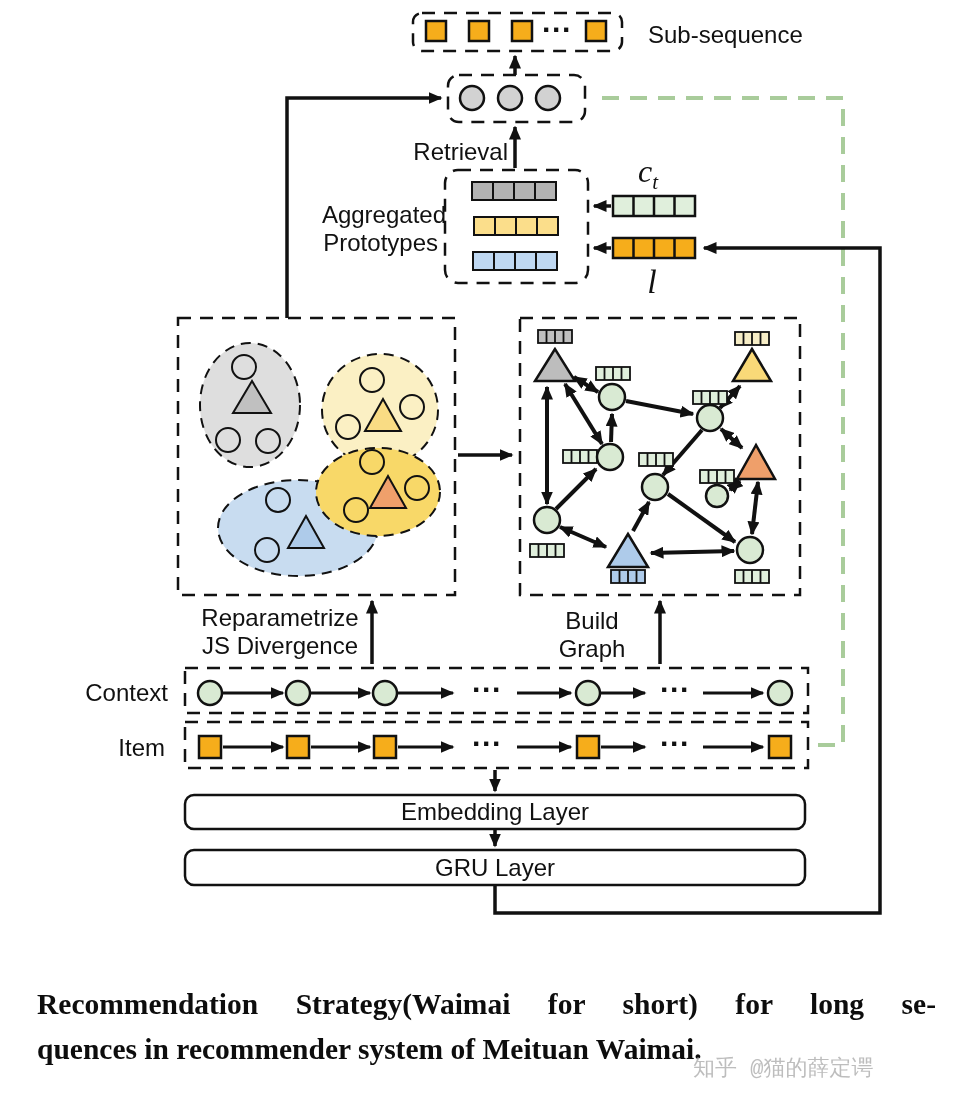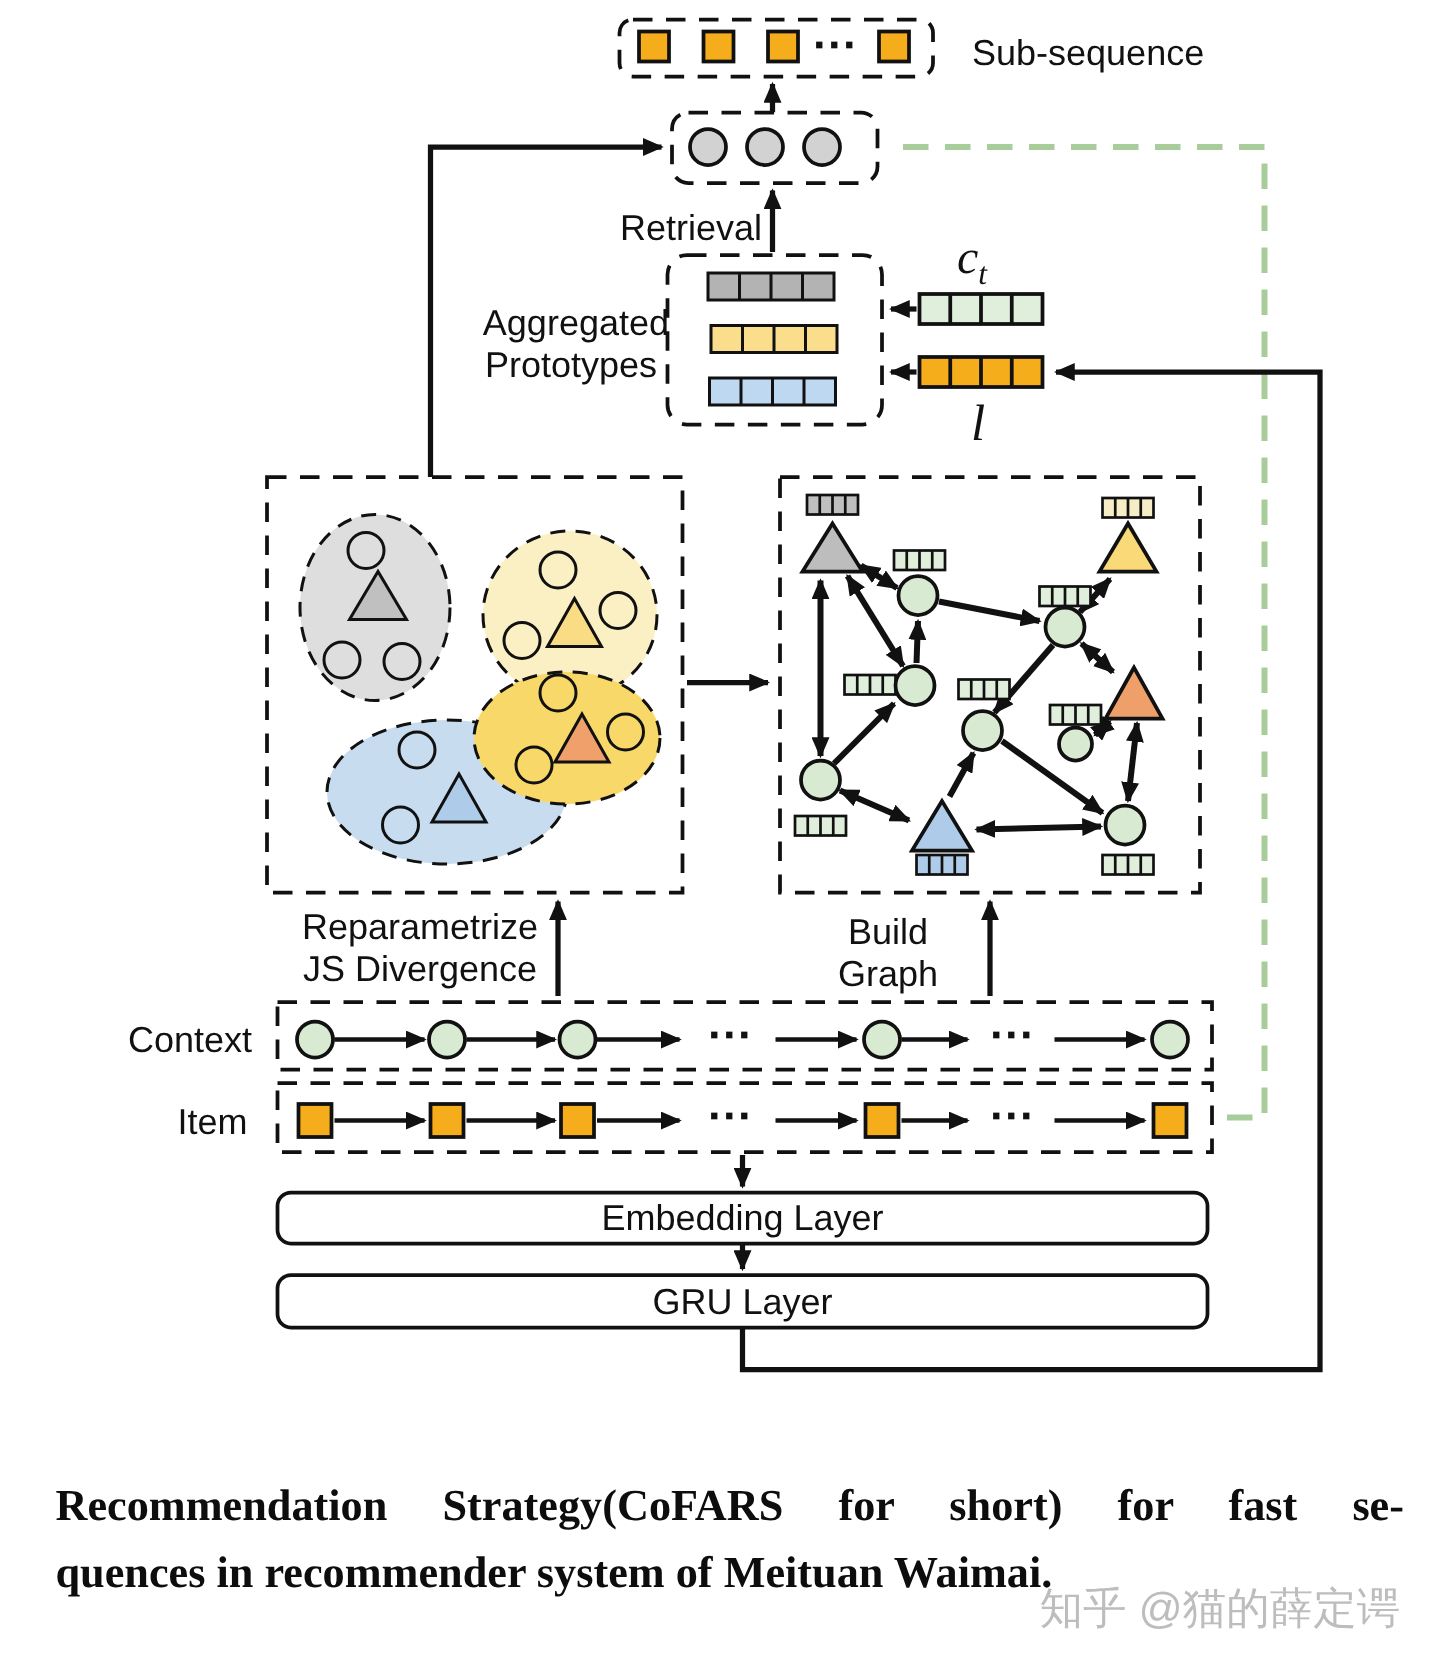--- a/index.html
+++ b/index.html
@@ -9,21 +9,21 @@
   svg text{fill:#111;}
   .lbl{font-family:"Liberation Sans",sans-serif;font-size:24px;}
   .math{font-family:"Liberation Serif",serif;font-style:italic;}
   .dots{font-family:"Liberation Sans",sans-serif;font-size:30px;font-weight:bold;}
   .caption{position:absolute;left:37px;top:982px;width:899px;
            font-family:"Liberation Serif",serif;font-weight:700;
            font-size:29.5px;line-height:45px;color:#0d0d0d;}
   .cap-line{text-align:justify;text-align-last:justify;white-space:nowrap;}
   .cap-line.last{text-align-last:left;}
   .watermark{position:absolute;left:693px;top:1053px;width:260px;
-             font-family:Liberation Sans, sans-serif;font-size:29px;
+             font-family:Liberation Mono, monospace;font-size:22px;
              color:rgba(178,178,178,0.85);white-space:nowrap;
              text-shadow:1px 1px 0 #ffffff;z-index:5;}
 </style>
 </head>
 <body>
 
 <svg id="diagram" width="954" height="955" viewBox="0 0 954 955">
   <defs>
     <marker id="ah" viewBox="0 0 14 12" markerWidth="14" markerHeight="12" refX="12.5" refY="6" orient="auto-start-reverse" markerUnits="userSpaceOnUse">
       <path d="M0,0 L14,6 L0,12 Z" fill="#111"></path>
@@ -247,17 +247,17 @@
 
   <line x1="495" y1="770" x2="495" y2="791" stroke="#111" stroke-width="3.5" marker-end="url(#ah)"></line>
   <rect x="185" y="795" width="620" height="34" rx="9" fill="#fff" stroke="#111" stroke-width="2.5"></rect>
   <text class="lbl" x="495" y="820" text-anchor="middle">Embedding Layer</text>
   <line x1="495" y1="830" x2="495" y2="846" stroke="#111" stroke-width="3.5" marker-end="url(#ah)"></line>
   <rect x="185" y="850" width="620" height="35" rx="9" fill="#fff" stroke="#111" stroke-width="2.5"></rect>
   <text class="lbl" x="495" y="876" text-anchor="middle">GRU Layer</text>
 </svg>
 
 <div class="caption">
-  <div class="cap-line">Recommendation Strategy(CoFARS for short) for fast se-</div>
+  <div class="cap-line">Recommendation Strategy(Waimai for short) for long se-</div>
   <div class="cap-line last">quences in recommender system of Meituan Waimai.</div>
 </div>
 
 <div class="watermark">知乎 @猫的薛定谔</div>
 
 </body></html>

